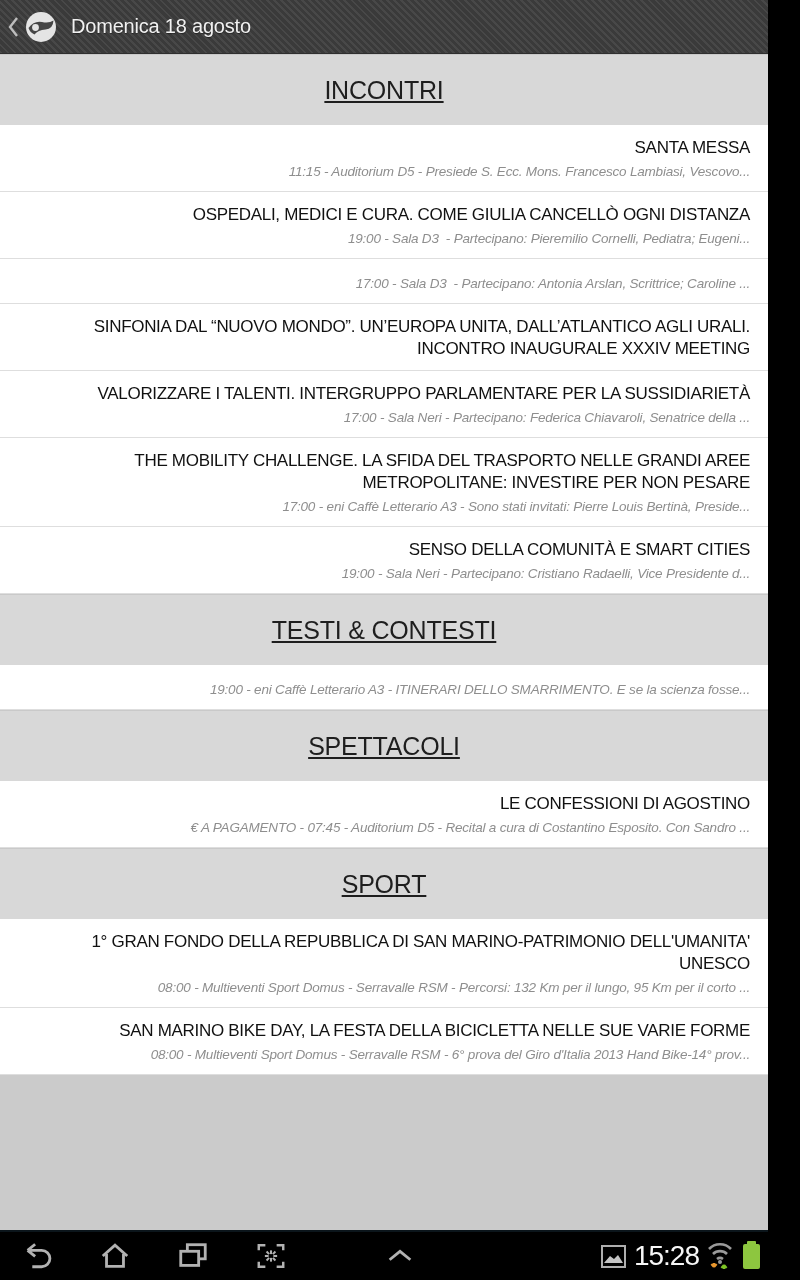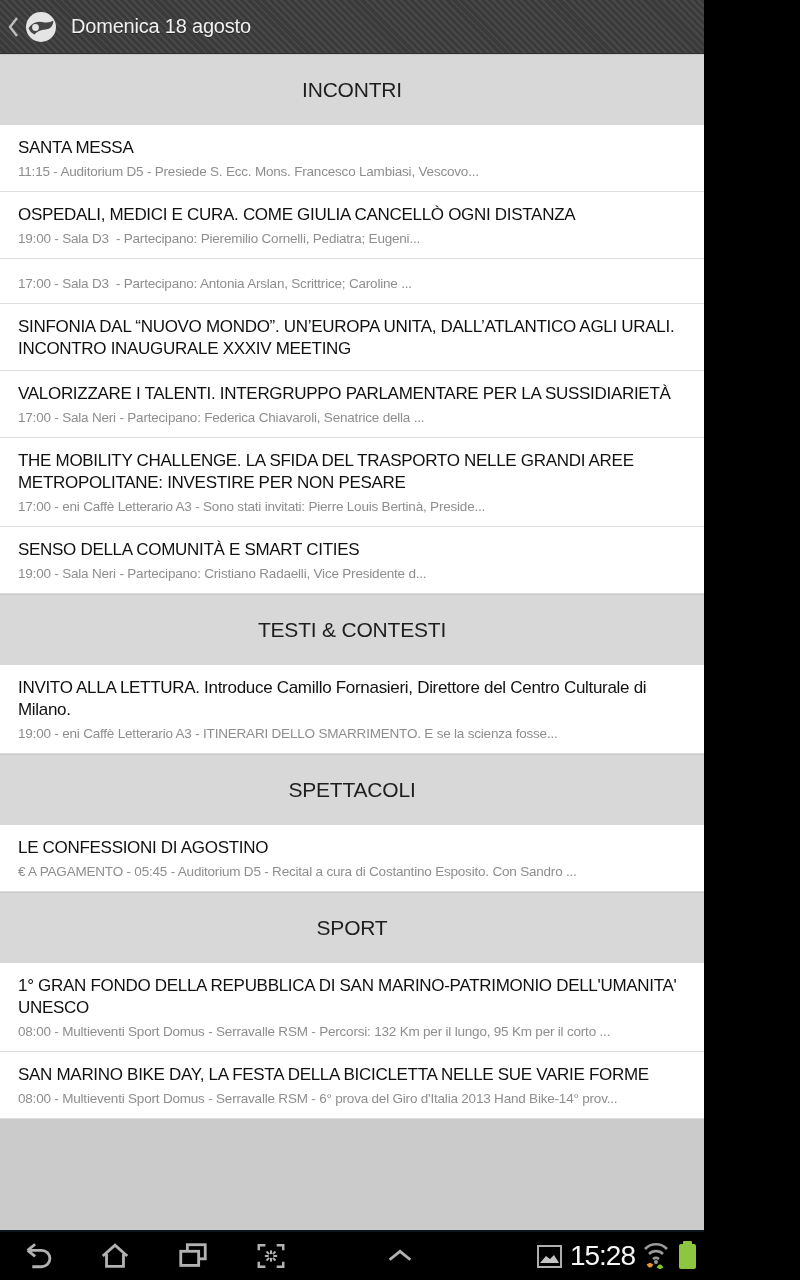--- a/index.html
+++ b/index.html
@@ -1,49 +1,49 @@
 <!DOCTYPE html>
 <html><head>
 <meta charset="utf-8">
 <style>
   html,body{margin:0;padding:0;background:#000;}
   .screen{
-    position:relative;width:704px;height:1280px;overflow:hidden;
+    position:relative;width:768px;height:1280px;overflow:hidden;
     font-family:"Liberation Sans","DejaVu Sans",sans-serif;
-    background:#be185d;display:flex;flex-direction:column;
+    background:#be185d;display:flex;flex-direction:column;text-align:right;
   }
   
   .actionbar{
     height:53px;flex:0 0 53px;display:flex;align-items:center;
     background:repeating-linear-gradient(45deg,#484848 0px,#484848 2px,#3a3a3a 2px,#3a3a3a 5px);
     border-bottom:1px solid #2f2f2f;
   }
   .up-button{display:flex;align-items:center;gap:6px;padding:0 6px 0 8px;height:100%;}
   .actionbar-title{
     color:#f1f1f1;font-size:20px;letter-spacing:-0.2px;margin-left:8px;
     text-shadow:0 1px 1px rgba(0,0,0,.4);
   }
   
   .list{background:#fff;}
   .section-header{
     height:70px;background:#d8d8d8;display:flex;align-items:center;justify-content:center;
     border-top:1px solid #c9c9c9;
   }
   .section-header span{
-    font-size:21px;color:#1e1e1e;letter-spacing:-0.2px;
+    font-size:25px;color:#1e1e1e;letter-spacing:-0.2px;text-decoration:underline;
   }
   .event-item{
     background:#fff;padding:12px 18px 10px 18px;border-bottom:1px solid #dedede;cursor:pointer;
   }
   .event-title{
     font-size:17px;line-height:22px;color:#111;letter-spacing:-0.3px;white-space:pre-line;
   }
   .event-details{
     font-size:13.5px;line-height:18px;color:#8e8e8e;letter-spacing:-0.2px;margin-top:4px;
-    white-space:pre;overflow:hidden;
+    white-space:pre;overflow:hidden;font-style:italic;
   }
   
   .filler{flex:1 1 auto;background:#cbcbcb;}
   
   .navbar{
     flex:0 0 48px;height:48px;background:#000;position:relative;
     border-top:2px solid #0b151b;display:flex;align-items:center;text-decoration:underline;
   }
   .nav-left{display:flex;align-items:center;gap:44px;padding-left:20px;}
   .nav-btn{width:34px;height:30px;display:flex;align-items:center;justify-content:center;cursor:pointer;}
@@ -112,31 +112,30 @@
     <div class="event-item">
       <div class="event-title">SENSO DELLA COMUNITÀ E SMART CITIES</div>
       <div class="event-details">19:00 - Sala Neri - Partecipano: Cristiano Radaelli, Vice Presidente d...</div>
     </div>
 
     <div class="section-header">
       <span>TESTI &amp; CONTESTI</span>
     </div>
 
     <div class="event-item">
-      <div class="event-title">INVITO ALLA LETTURA. Introduce Camillo Fornasieri, Direttore del Centro Culturale di Milano.</div>
       <div class="event-details">19:00 - eni Caffè Letterario A3 - ITINERARI DELLO SMARRIMENTO. E se la scienza fosse...</div>
     </div>
 
     <div class="section-header">
       <span>SPETTACOLI</span>
     </div>
 
     <div class="event-item">
       <div class="event-title">LE CONFESSIONI DI AGOSTINO</div>
-      <div class="event-details">€ A PAGAMENTO - 05:45 - Auditorium D5 - Recital a cura di Costantino Esposito. Con Sandro ...</div>
+      <div class="event-details">€ A PAGAMENTO - 07:45 - Auditorium D5 - Recital a cura di Costantino Esposito. Con Sandro ...</div>
     </div>
 
     <div class="section-header">
       <span>SPORT</span>
     </div>
 
     <div class="event-item">
       <div class="event-title">1° GRAN FONDO DELLA REPUBBLICA DI SAN MARINO-PATRIMONIO DELL'UMANITA' UNESCO</div>
       <div class="event-details">08:00 - Multieventi Sport Domus - Serravalle RSM - Percorsi: 132 Km per il lungo, 95 Km per il corto ...</div>
     </div>

